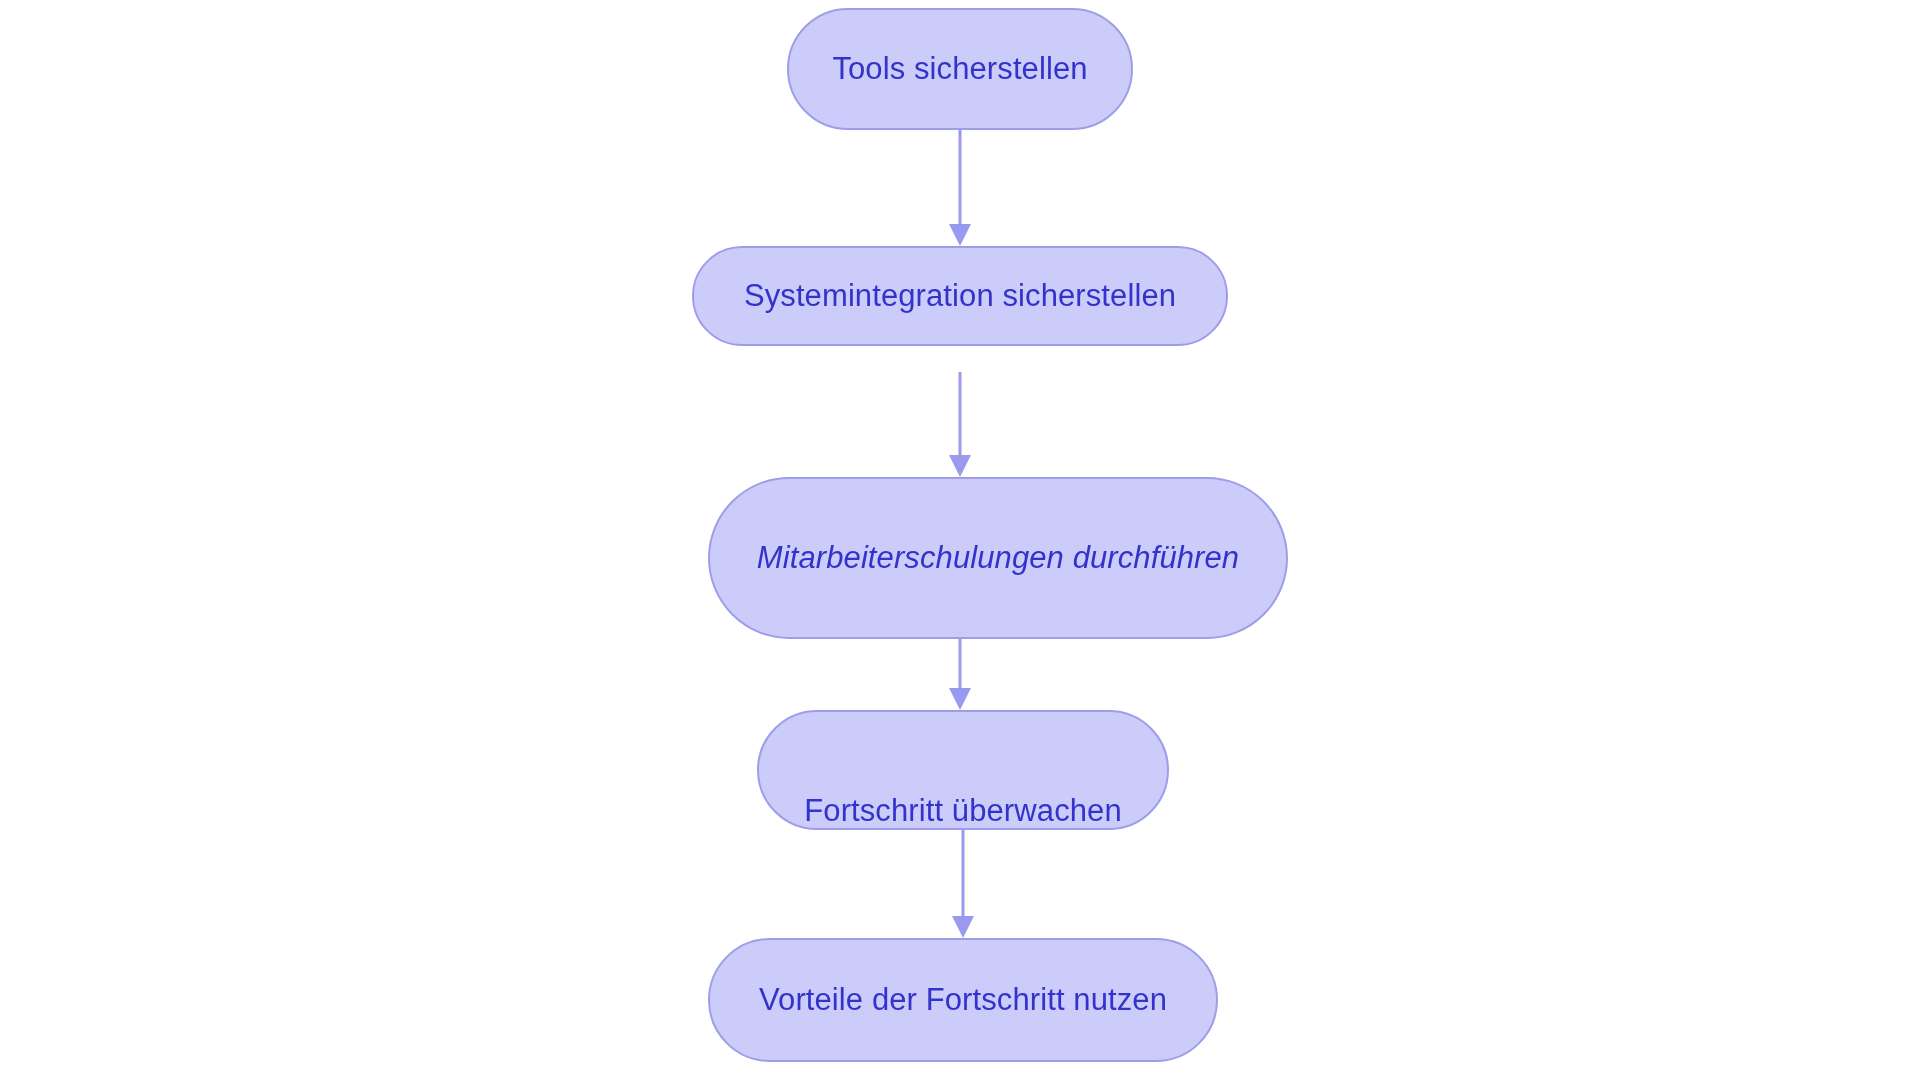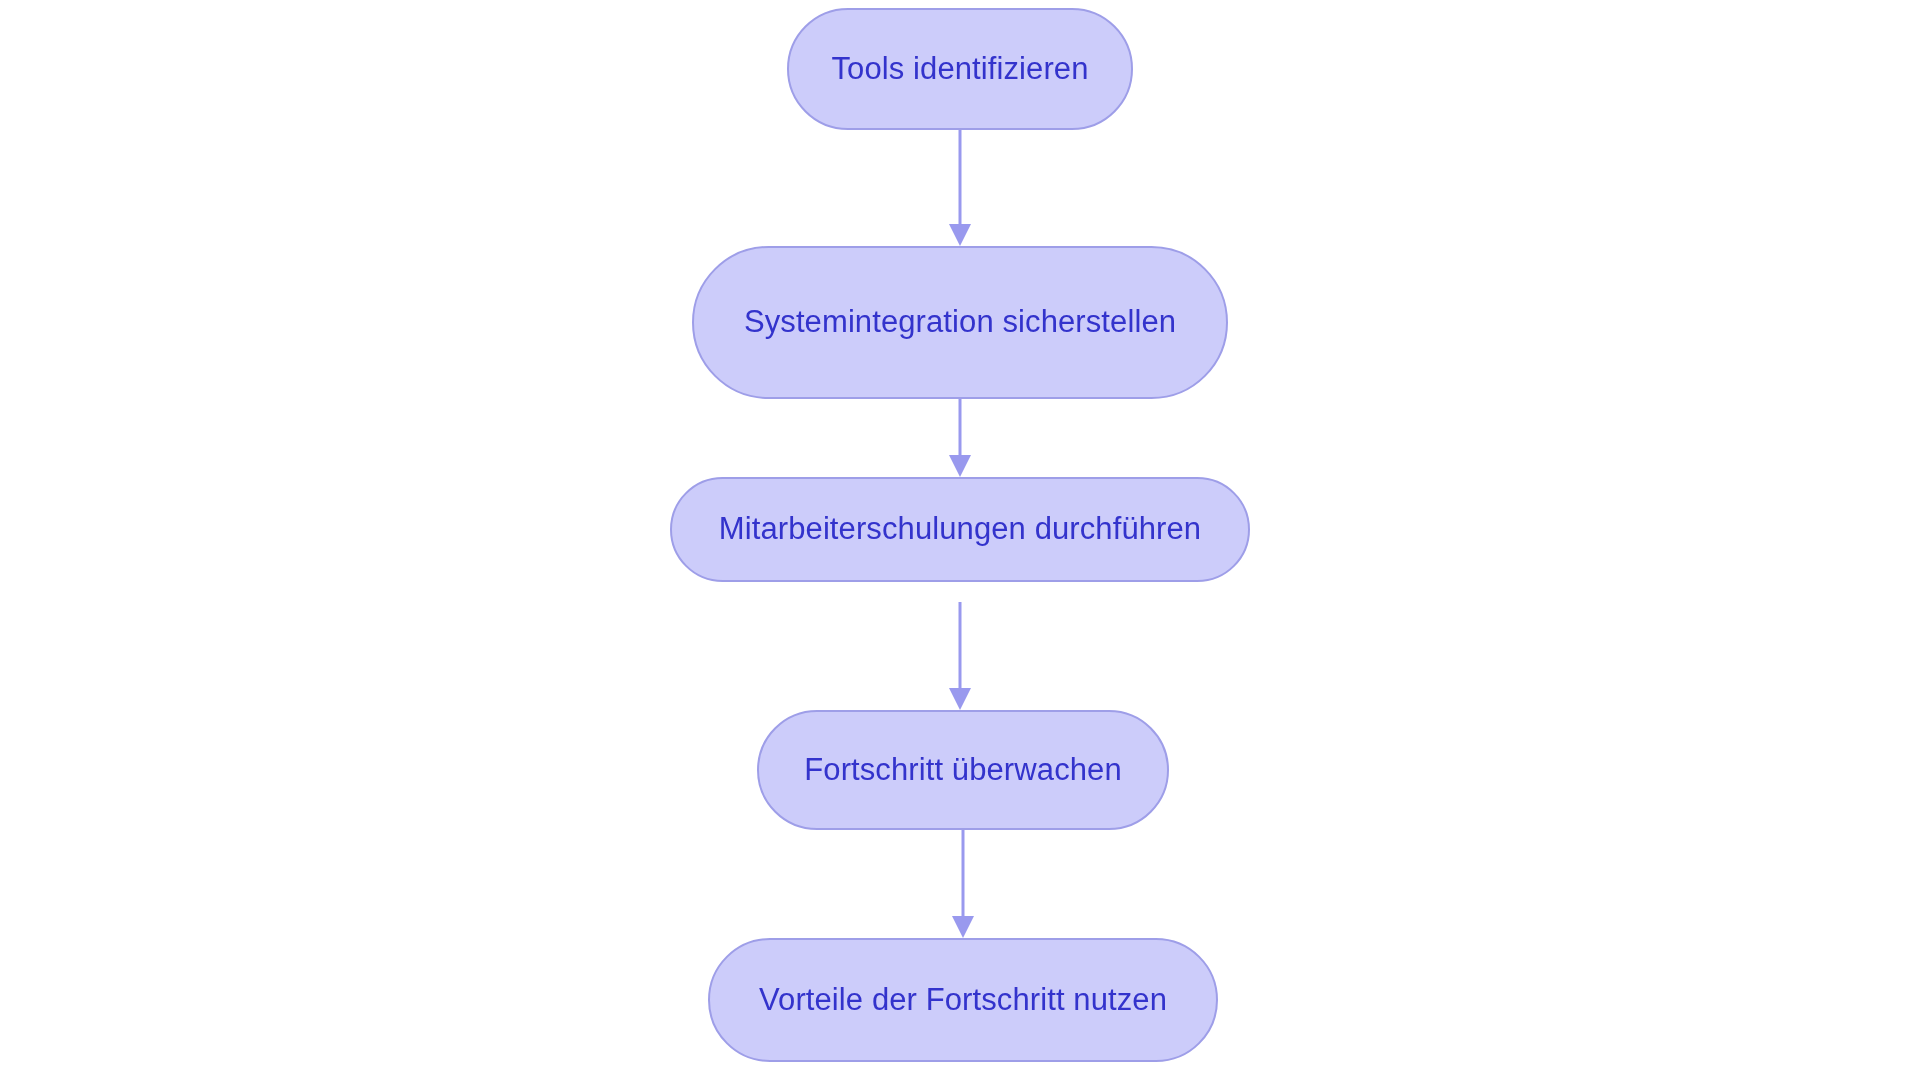--- a/index.html
+++ b/index.html
@@ -68,32 +68,32 @@
         <line x1="960" y1="372" x2="960" y2="457" class="edge-line"></line>
         <polygon points="949,455 971,455 960,477" class="edge-head"></polygon>
         <line x1="960" y1="602" x2="960" y2="690" class="edge-line"></line>
         <polygon points="949,688 971,688 960,710" class="edge-head"></polygon>
         <line x1="963" y1="830" x2="963" y2="918" class="edge-line"></line>
         <polygon points="952,916 974,916 963,938" class="edge-head"></polygon>
       </g>
   </svg>
 
   <div class="node" style="left: 787px; top: 8px; width: 346px; height: 122px;">
-    <span class="node-label">Tools identifizieren</span>
+    <span class="node-label">Tools sicherstellen</span>
   </div>
 
-  <div class="node" style="left: 692px; top: 246px; width: 536px; height: 153px;">
+  <div class="node" style="left: 692px; top: 246px; width: 536px; height: 100px;">
     <span class="node-label">Systemintegration sicherstellen</span>
   </div>
 
-  <div class="node" style="left: 670px; top: 477px; width: 580px; height: 105px;">
+  <div class="node" style="left: 708px; top: 477px; width: 580px; height: 162px; font-style: italic;">
     <span class="node-label">Mitarbeiterschulungen durchführen</span>
   </div>
 
-  <div class="node" style="left: 757px; top: 710px; width: 412px; height: 120px;">
+  <div class="node" style="left: 757px; top: 710px; width: 412px; height: 120px; align-items: flex-end;">
     <span class="node-label">Fortschritt überwachen</span>
   </div>
 
   <div class="node" style="left: 708px; top: 938px; width: 510px; height: 124px;">
     <span class="node-label">Vorteile der Fortschritt nutzen</span>
   </div>
 
 </div>
 
 </body></html>

